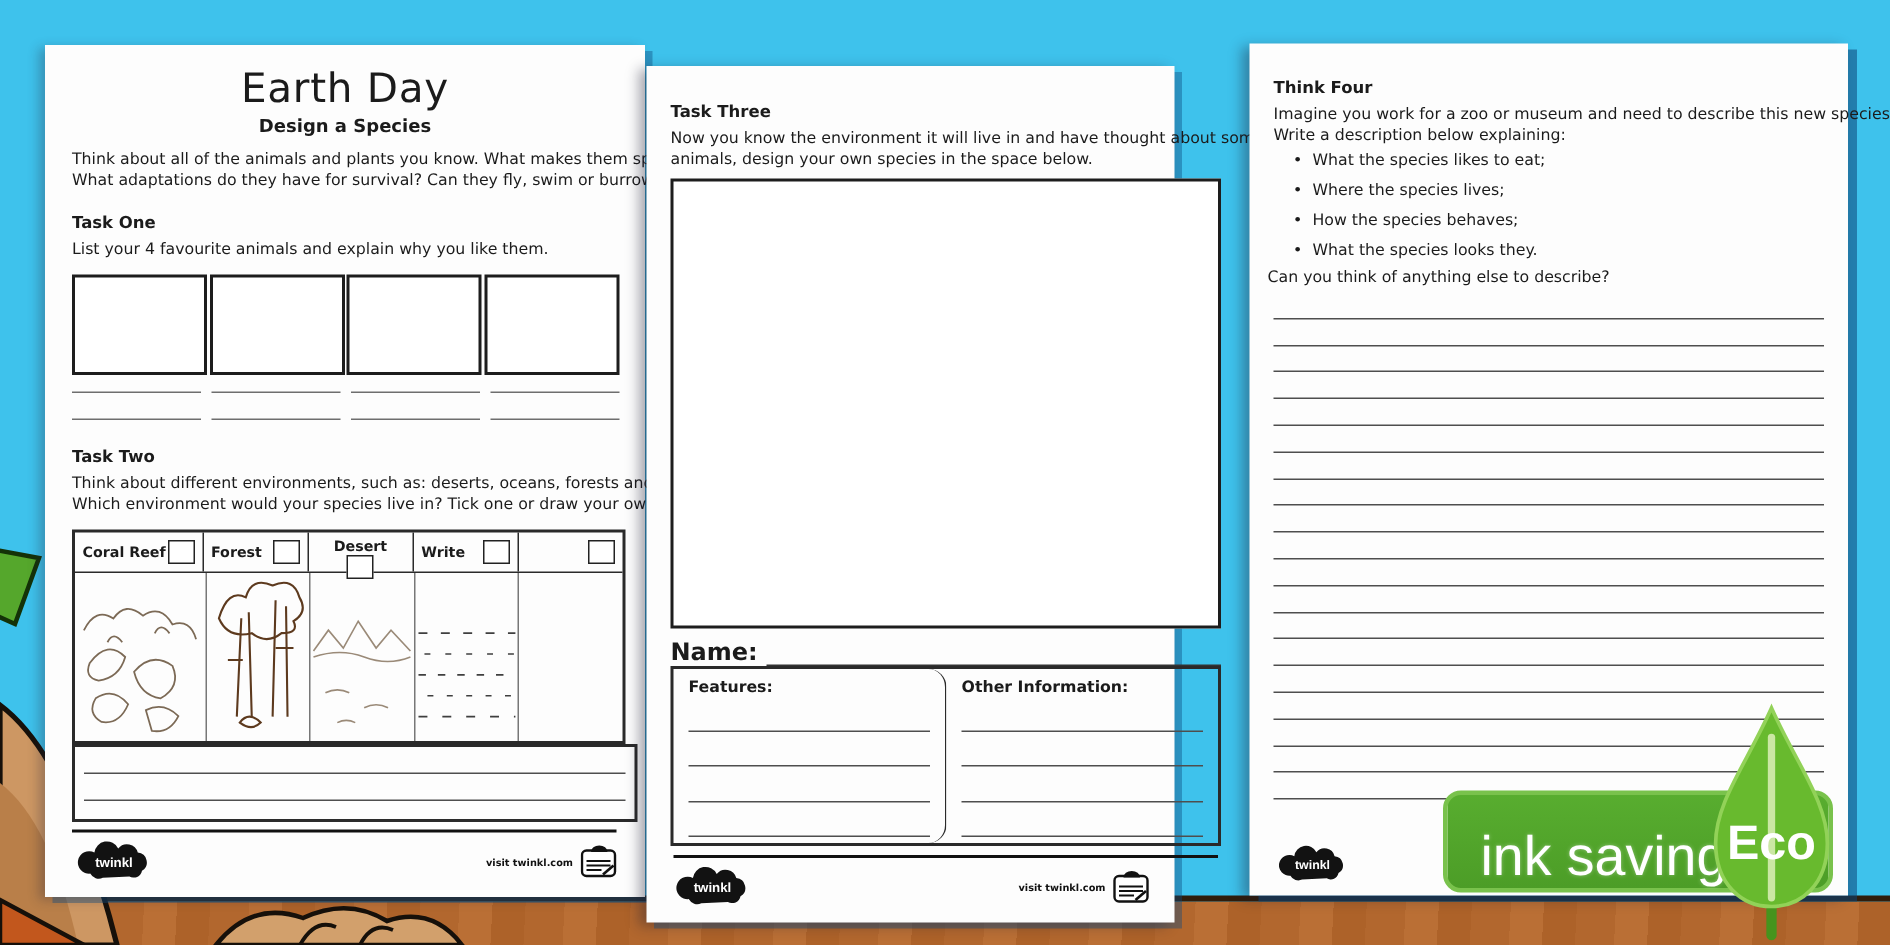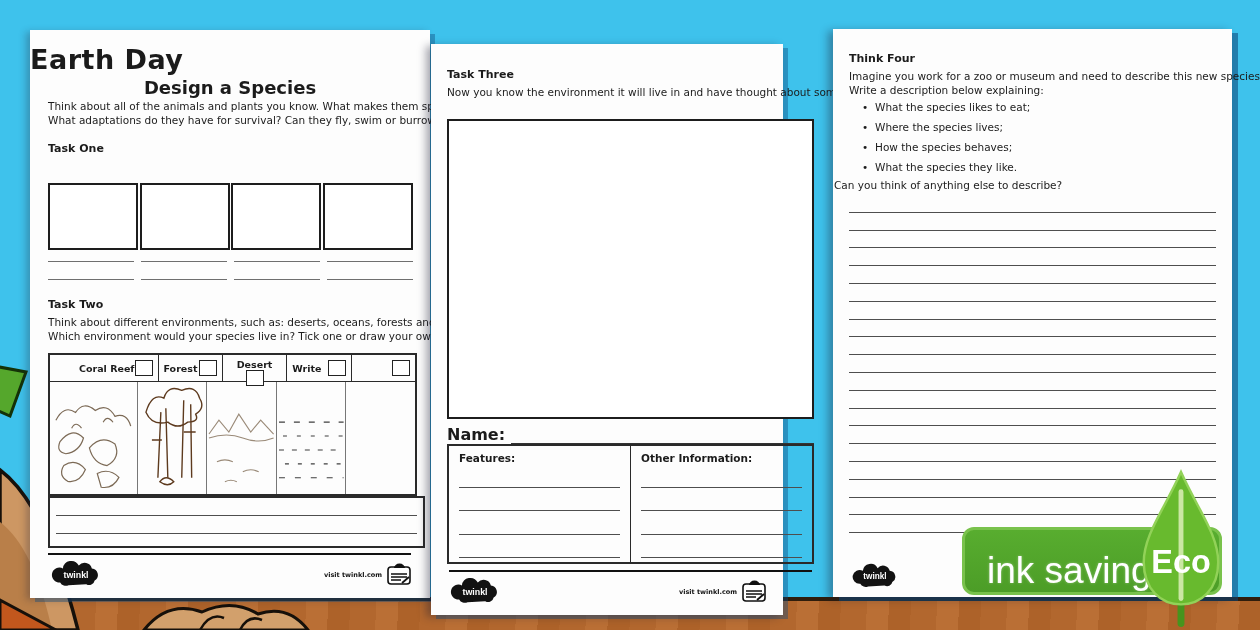--- a/index.html
+++ b/index.html
@@ -20,30 +20,30 @@
   .page-inner{position:absolute;inset:0;}
   #page1{left:30px;top:30px;width:400px;height:568px;}
   #page2{left:431px;top:44px;width:352px;height:571px;box-shadow:5px 4px 0 rgba(15,76,128,0.40),-5px 2px 8px rgba(30,30,50,0.38);}
   #page3{left:833px;top:29px;width:399px;height:568px;box-shadow:6px 4px 0 rgba(13,70,120,0.55),-5px 2px 8px rgba(30,30,50,0.38);}
 
   .t-heading{position:absolute;font-size:11px;font-weight:bold;}
   .t-body{position:absolute;font-size:10.5px;line-height:13.5px;}
   .t-line{white-space:nowrap;}
 
   
-  .ws-title{position:absolute;left:0;right:0;top:14px;text-align:left;
-    font-size:27px;font-weight:700;letter-spacing:.5px;}
+  .ws-title{position:absolute;left:0;right:0;top:14px;text-align:center;
+    font-size:27px;font-weight:400;letter-spacing:.5px;}
   .ws-subtitle{position:absolute;left:0;right:0;top:47px;text-align:center;
-    font-size:18px;font-weight:600;}
+    font-size:12px;font-weight:600;}
   .fav-boxes{position:absolute;left:18px;top:153px;width:365px;display:flex;justify-content:space-between;}
   .fav-box{width:86px;height:63px;border:2px solid #1d1d1d;background:#fff;}
   .seg-row{position:absolute;left:18px;width:365px;display:flex;justify-content:space-between;}
   .seg{width:86px;border-bottom:1.4px solid #6e6e6e;}
   .env-table{position:absolute;left:18px;top:323px;width:365px;border:2px solid #2a2a2a;}
-  .env-head{display:flex;border-bottom:1.6px solid #2a2a2a;padding-left:24px;}
+  .env-head{display:flex;border-bottom:1.6px solid #2a2a2a;}
   .env-hcell{display:flex;align-items:center;justify-content:space-between;
     padding:4px 5px;border-right:1.4px solid #2a2a2a;height:18px;}
   .env-hcell:last-child{border-right:none;}
   .env-label{font-size:9.5px;font-weight:600;white-space:nowrap;}
   .tickbox{width:16px;height:14px;border:1.6px solid #222;background:#fff;flex:none;}
   .env-pics{display:flex;height:112px;}
   .env-pcell{border-right:1px solid #777;height:112px;overflow:hidden;}
   .env-pcell:last-child{border-right:none;}
   .explain-box{position:absolute;left:18px;top:466px;width:361px;height:48px;border:2px solid #2a2a2a;padding:0 6px;}
 
@@ -52,21 +52,21 @@
   .visit-wrap{position:absolute;display:flex;align-items:center;gap:5px;}
   .visit-text{font-size:6.5px;font-weight:bold;color:#111;}
 
   
   .draw-box{position:absolute;left:16px;top:75px;width:363px;height:296px;border:2px solid #1d1d1d;background:#fff;}
   .name-row{position:absolute;left:16px;top:381px;width:367px;display:flex;align-items:flex-end;gap:6px;}
   .name-label{font-size:16px;font-weight:bold;}
   .name-line{flex:1;border-bottom:1.5px solid #333;height:12px;}
   .info-table{position:absolute;left:16px;top:400px;width:363px;height:116px;border:2px solid #2a2a2a;display:flex;}
   .info-col{flex:1;padding:6px 10px 0 10px;}
-  .info-col.first{border-right:1.6px solid #2a2a2a;}
+  .info-col.first{border-right:1.6px solid #2a2a2a;border-radius:12px;}
   .info-label{font-size:10.5px;font-weight:bold;}
 
   
   .bullet-row{position:absolute;left:42px;font-size:10.5px;}
   .bullet-row::before{content:"•";position:absolute;left:-13px;top:0;font-size:10.5px;}
 
   
   .rules{display:flex;flex-direction:column;}
   .rules .rule{border-bottom:1.4px solid #4e4e4e;margin-top:var(--rg,16px);height:0;}
 
@@ -101,20 +101,21 @@
     <div class="page-inner">
       <div class="ws-title">Earth Day</div>
       <div class="ws-subtitle">Design a Species</div>
 
       <div class="t-body" style="left:18px;top:70px;">
         <div class="t-line">Think about all of the animals and plants you know. What makes them special?</div>
         <div class="t-line">What adaptations do they have for survival? Can they fly, swim or burrow?</div>
       </div>
 
       <div class="t-heading" style="left:18px;top:112px;">Task One</div>
+      <div class="t-body" style="left:18px;top:130px;">List your 4 favourite animals and explain why you like them.</div>
 
       <div class="fav-boxes">
         <div class="fav-box"></div>
         <div class="fav-box"></div>
         <div class="fav-box"></div>
         <div class="fav-box"></div>
       </div>
       <div class="seg-row" style="top:231px;">
         <div class="seg"></div>
           <div class="seg"></div>
@@ -217,20 +218,21 @@
         </svg>
       </div>
     </div>
   </div>
 
   <div class="page" id="page2">
     <div class="page-inner">
       <div class="t-heading" style="left:16px;top:24px;">Task Three</div>
       <div class="t-body" style="left:16px;top:42px;">
         <div class="t-line">Now you know the environment it will live in and have thought about some of your favourite</div>
+        <div class="t-line">animals, design your own species in the space below.</div>
       </div>
 
       <div class="draw-box"></div>
 
       <div class="name-row">
         <span class="name-label">Name:</span>
         <div class="name-line"></div>
       </div>
 
       <div class="info-table">
@@ -274,22 +276,22 @@
   <div class="page" id="page3">
     <div class="page-inner">
       <div class="t-heading" style="left:16px;top:23px;">Think Four</div>
       <div class="t-body" style="left:16px;top:41px;">
         <div class="t-line">Imagine you work for a zoo or museum and need to describe this new species.</div>
         <div class="t-line">Write a description below explaining:</div>
       </div>
       <div class="bullet-row" style="top:72px;">What the species likes to eat;</div>
       <div class="bullet-row" style="top:92px;">Where the species lives;</div>
       <div class="bullet-row" style="top:112px;">How the species behaves;</div>
-      <div class="bullet-row" style="top:132px;">What the species they like.</div>
-      <div class="t-body" style="left:1px;top:150px;">Can you think of anything else to describe?</div>
+      <div class="bullet-row" style="top:132px;">What the species looks they.</div>
+      <div class="t-body" style="left:12px;top:150px;">Can you think of anything else to describe?</div>
 
       <div class="rules" style="position:absolute;left:16px;top:166px;width:367px;--rg:16.8px;">
           <div class="rule"></div>
           <div class="rule"></div>
           <div class="rule"></div>
           <div class="rule"></div>
           <div class="rule"></div>
           <div class="rule"></div>
           <div class="rule"></div>
           <div class="rule"></div>

